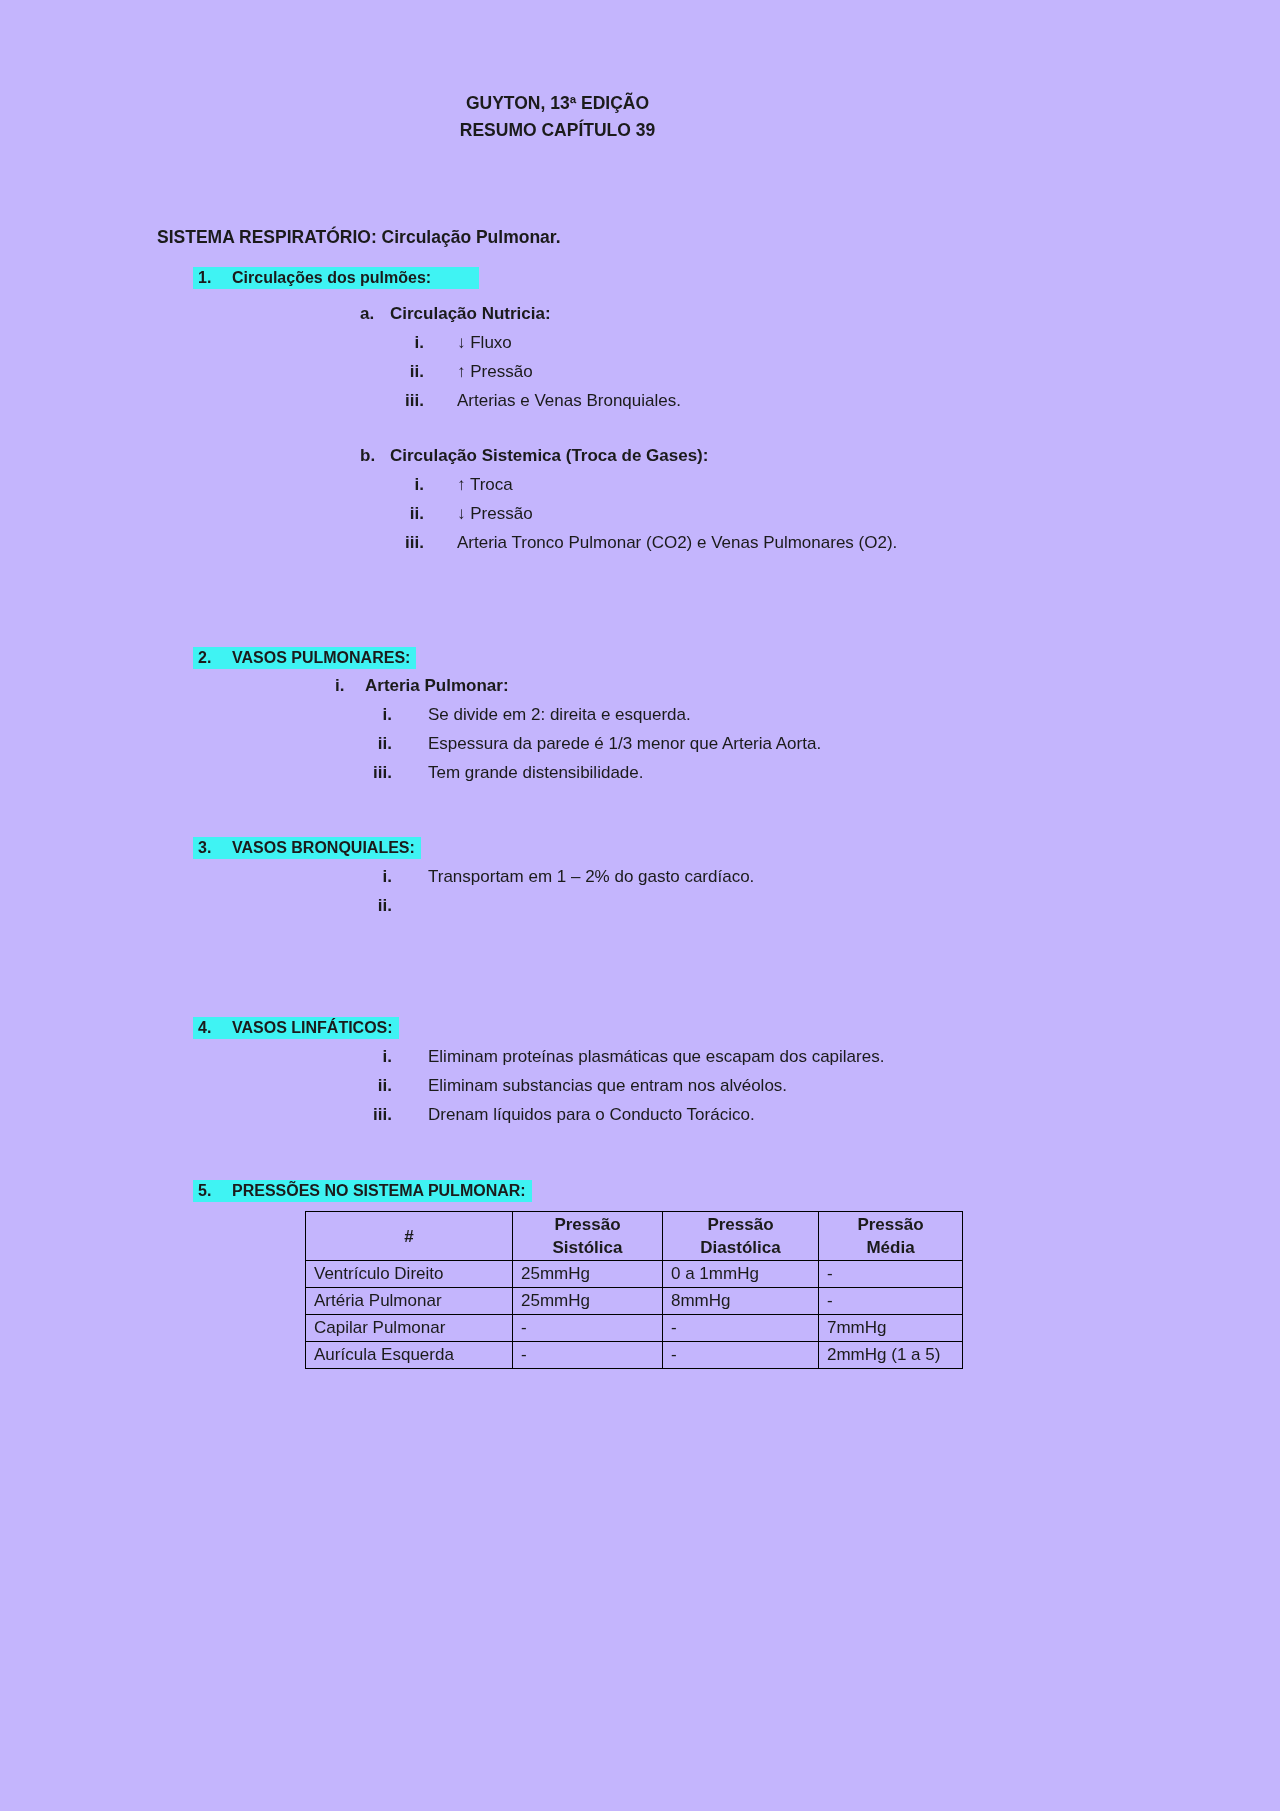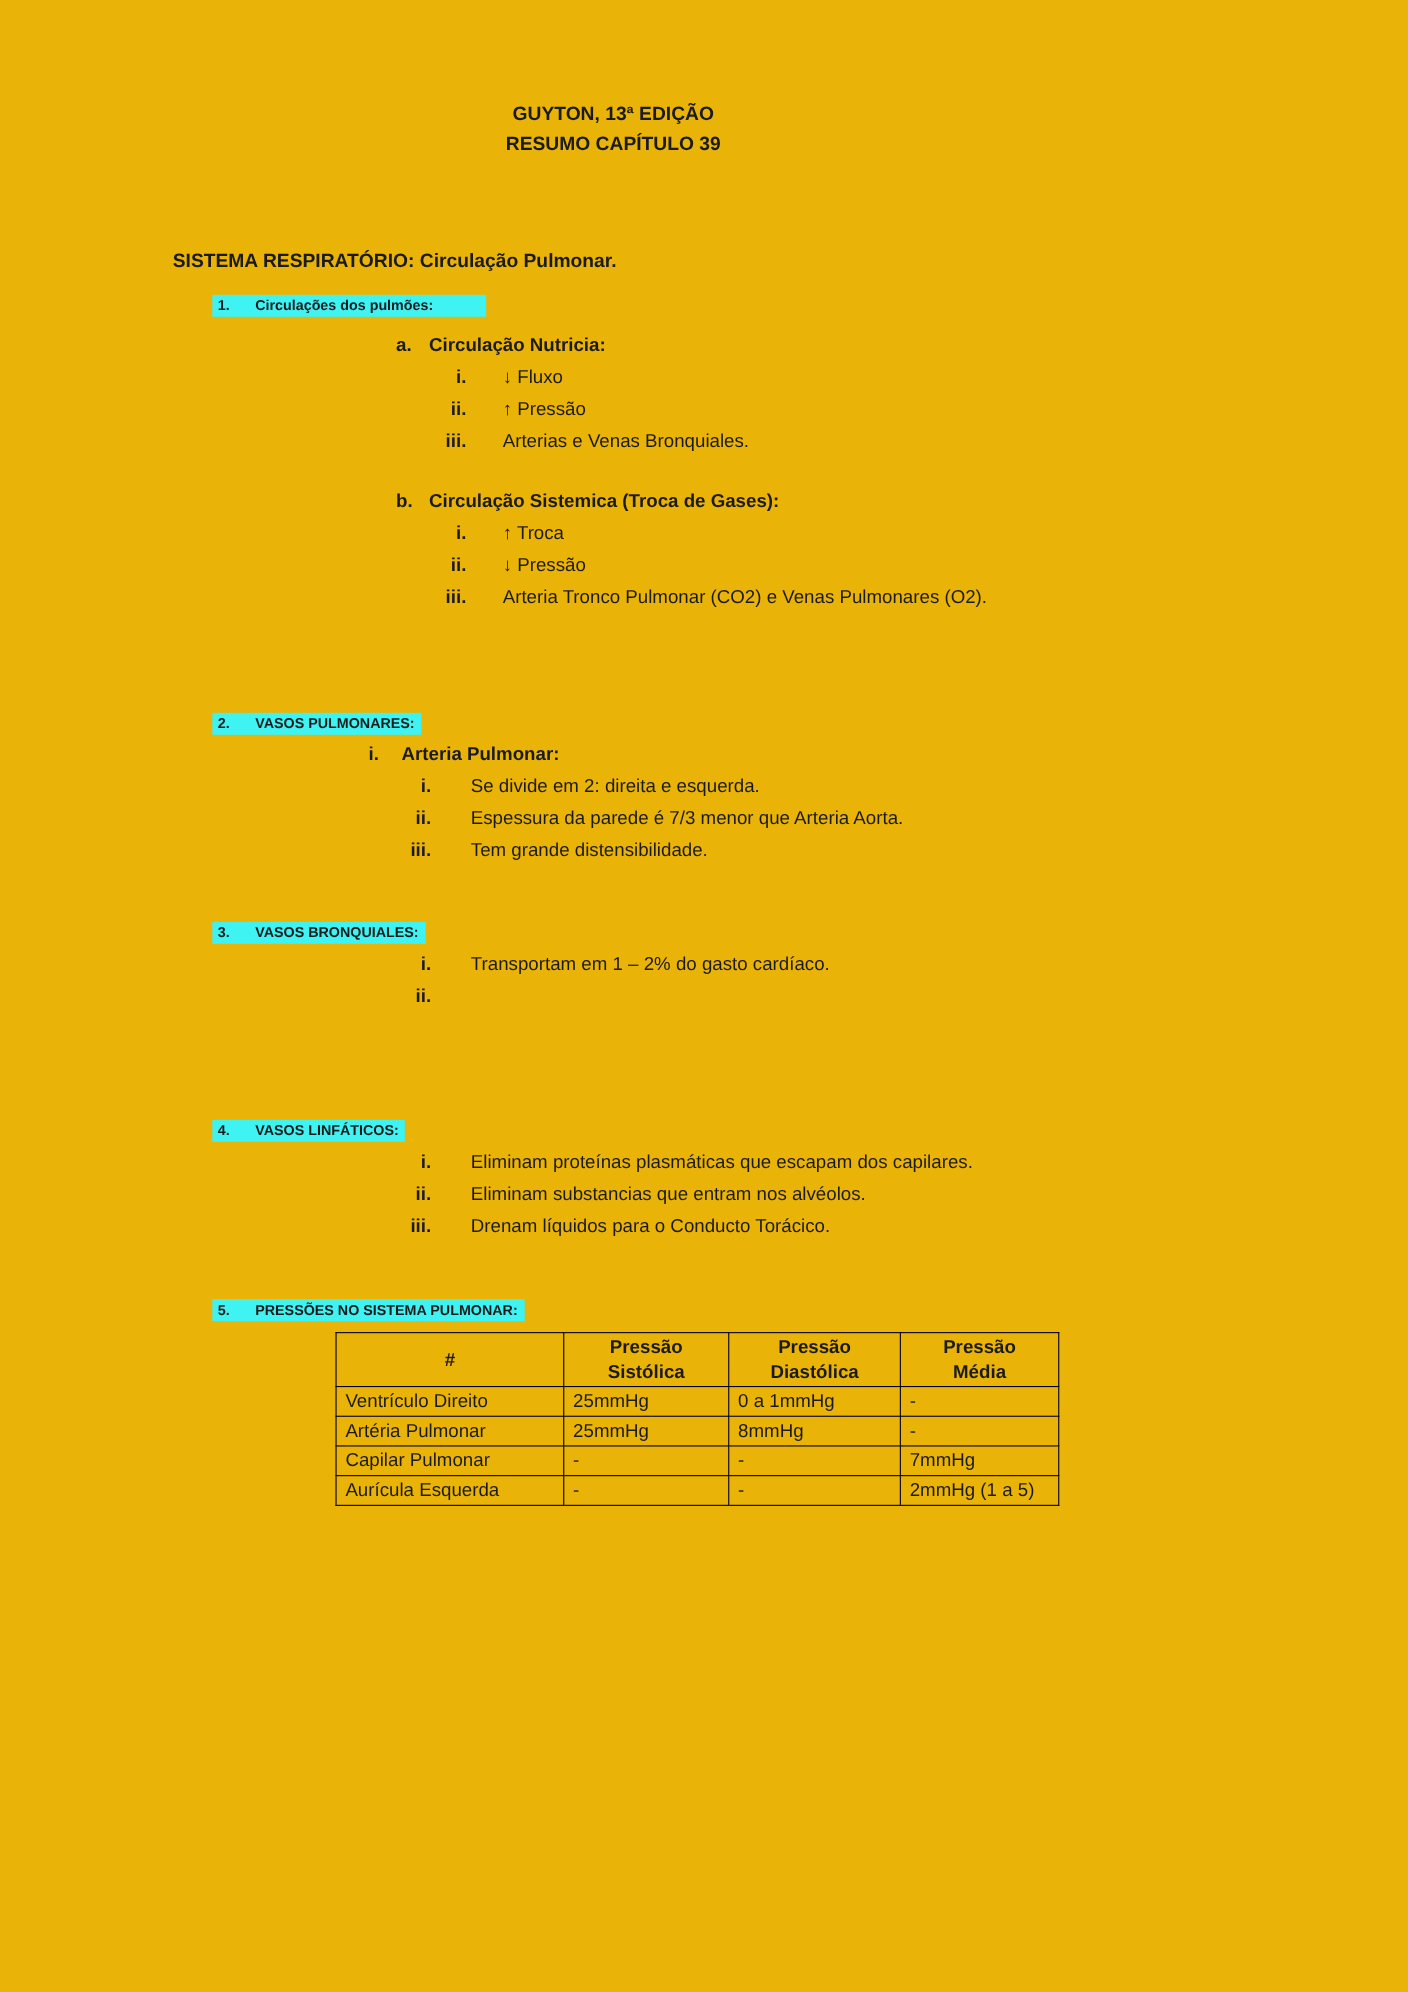--- a/index.html
+++ b/index.html
@@ -1,21 +1,21 @@
 <!DOCTYPE html>
 <html style="--hl: #3ff3f3;"><head>
 <meta charset="utf-8">
 <style>
   * { box-sizing: border-box; }
   html, body { margin: 0; padding: 0; background: #ffffff; }
   .page {
     position: relative;
     width: 1280px;
     height: 1811px;
-    background: #eab308;
+    background: #c4b5fd;
     font-family: "Liberation Sans", sans-serif;
     font-size: 17px;
     color: #1b1b1b;
     overflow: hidden;
   }
   .title-block {
     position: absolute;
     top: 90px;
     left: 157px;
     width: 801px;
@@ -26,21 +26,21 @@
   }
   .heading {
     position: absolute;
     top: 223px;
     left: 157px;
     font-weight: bold;
     font-size: 17.5px;
     line-height: 28px;
   }
   .section { position: absolute; left: 193px; width: 820px; }
-  .sec-head { line-height: 28px; font-weight: bold; font-size: 13px; }
+  .sec-head { line-height: 28px; font-weight: bold; font-size: 16px; }
   .hl { background: var(--hl, #3ff3f3); padding: 2px 6px 3px 5px; }
   .hl-extend { padding-right: 48px; }
   .num { display: inline-block; width: 34px; }
   .subsec-head { font-weight: bold; line-height: 28px; }
   .smarker { display: inline-block; width: 30px; }
   .ind-a { margin-left: 167px; }
   .ind-i { margin-left: 142px; }
   .gap-sm { margin-top: 8px; }
   .gap-lg { margin-top: 27px; }
   .item { display: flex; line-height: 29px; }
@@ -128,21 +128,21 @@
     </div>
     <div class="subsec-head ind-i">
       <span class="smarker">i.</span><span>Arteria Pulmonar:</span>
     </div>
     <div class="item">
       <span class="m-b">i.</span>
       <span class="t-b">Se divide em 2: direita e esquerda.</span>
     </div>
     <div class="item">
       <span class="m-b">ii.</span>
-      <span class="t-b">Espessura da parede é 7/3 menor que Arteria Aorta.</span>
+      <span class="t-b">Espessura da parede é 1/3 menor que Arteria Aorta.</span>
     </div>
     <div class="item">
       <span class="m-b">iii.</span>
       <span class="t-b">Tem grande distensibilidade.</span>
     </div>
   </div>
 
   <div class="section" style="top:834px">
     <div class="sec-head">
       <span class="hl"><span class="num">3.</span><span>VASOS BRONQUIALES:</span></span>

